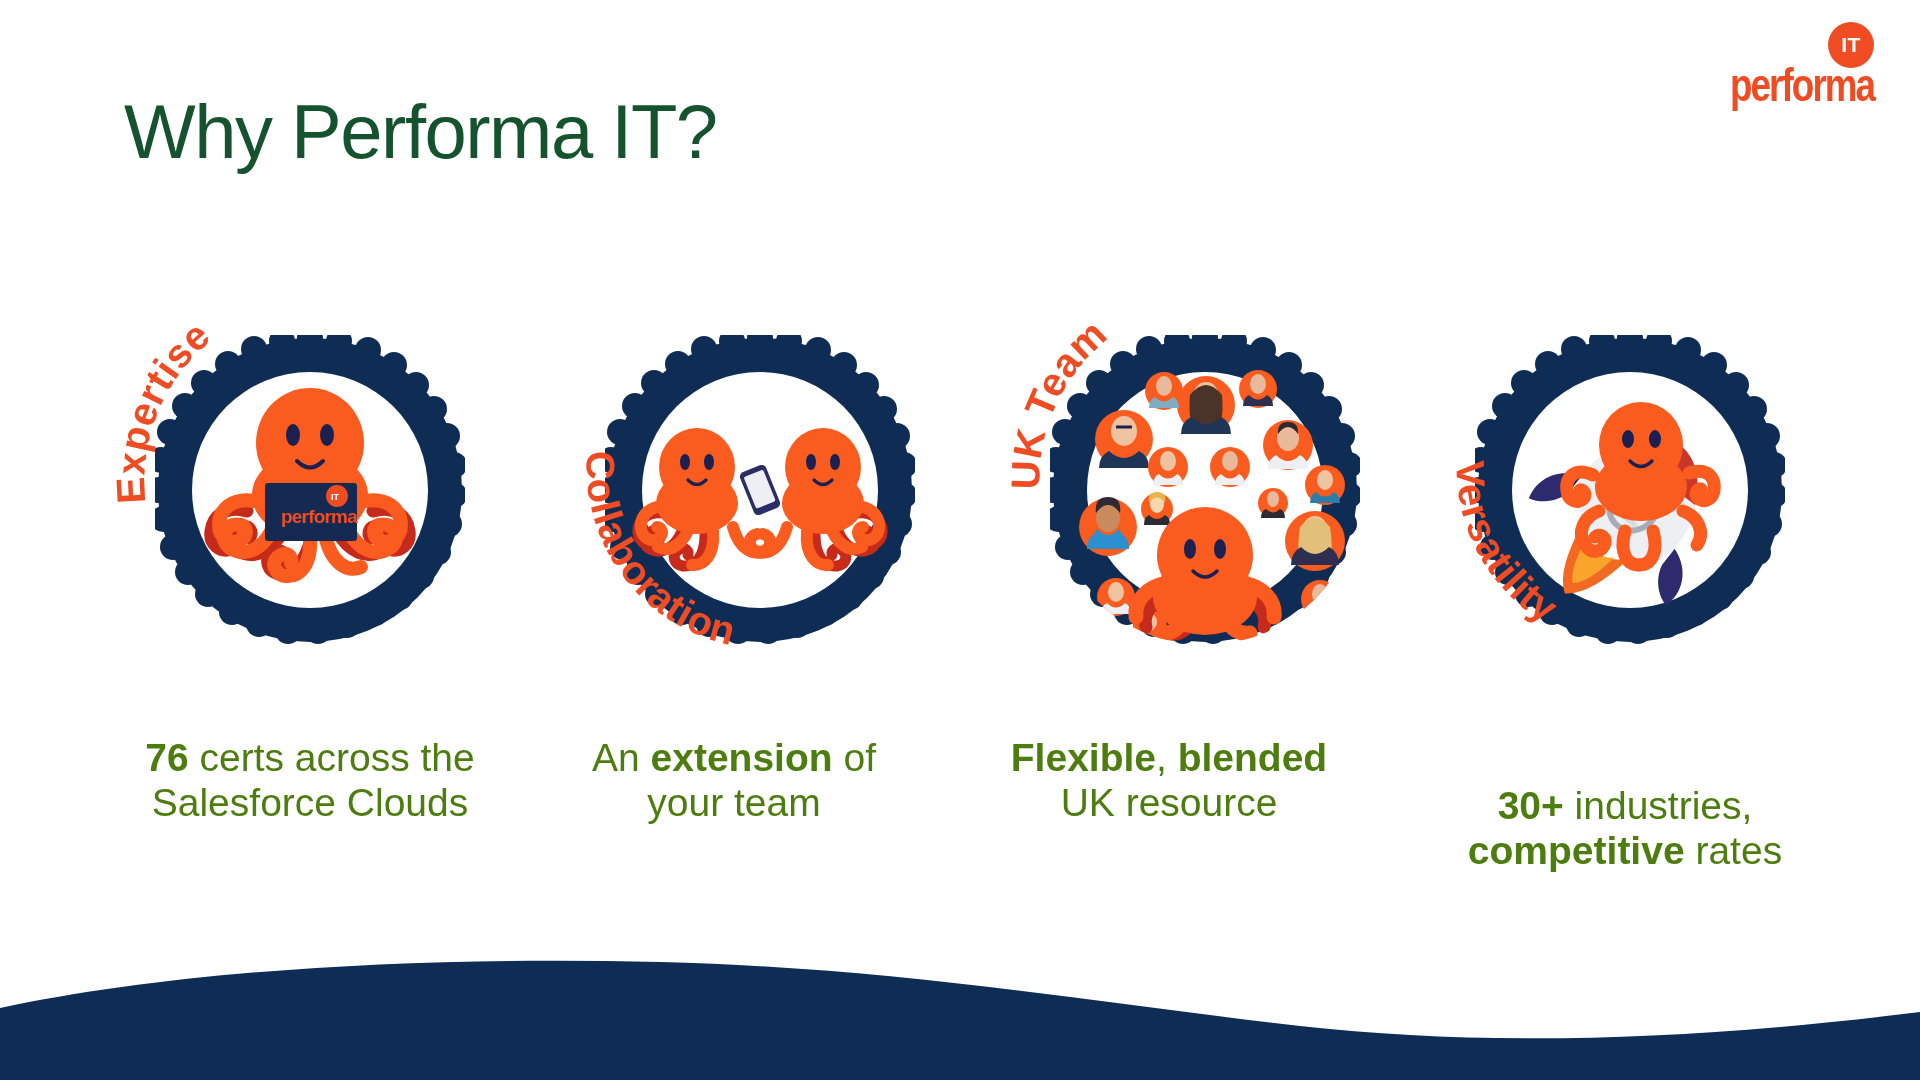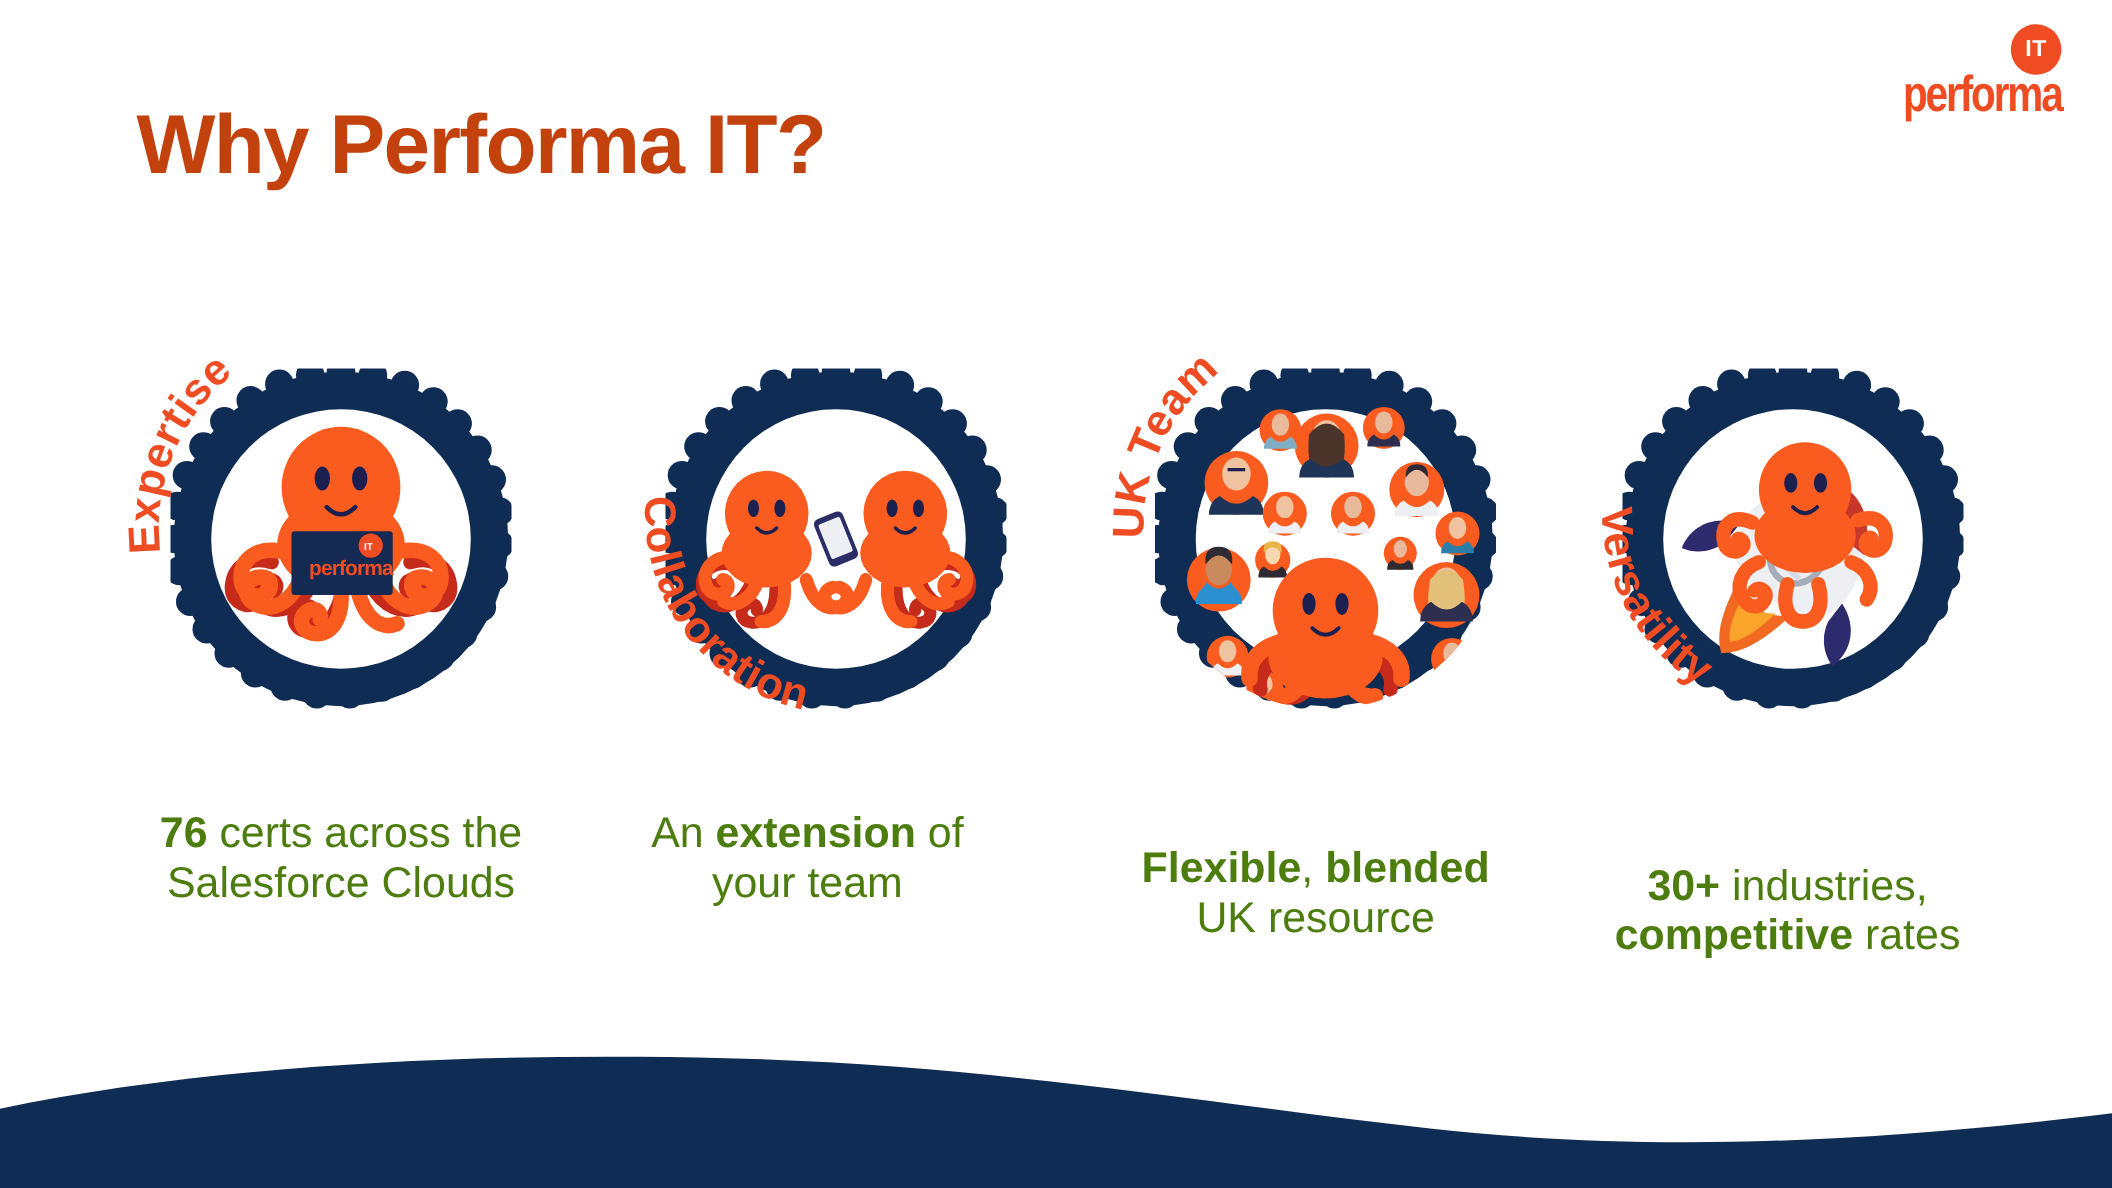--- a/index.html
+++ b/index.html
@@ -46,23 +46,23 @@
     font-size: 21px;
     letter-spacing: 0.5px;
     display: flex; align-items: center; justify-content: center;
   }
 
   
   #page-title {
     position: absolute;
     left: 124px; top: 88px;
     font-size: 76px;
-    font-weight: bold;
+    font-weight: normal;
     letter-spacing: -1.5px;
-    color: #c2410c;
+    color: #14532d;
     white-space: nowrap;
     text-align: center;
   }
 
   
   #badges {
     position: absolute;
     left: 0px; top: 290px;
     width: 1920px; height: 420px;
   }
@@ -119,21 +119,21 @@
     top: 0px;
     width: 400px;
     text-align: center;
     color: #4d7c0f;
     font-size: 39px;
     line-height: 45px;
     font-weight: normal;
   }
   .caption[data-idx="0"] { left: 110px; }
   .caption[data-idx="1"] { left: 534px; }
-  .caption[data-idx="2"] { left: 996px; margin-top: 32px; }
+  .caption[data-idx="2"] { left: 969px; }
   .caption[data-idx="3"] { left: 1425px; margin-top: 48px; }
   .caption b { font-weight: bold; }
 
   
   #footer-wave {
     position: absolute;
     left: 0px; bottom: 0px;
     width: 1920px; height: 130px;
   }
   #footer-wave svg { display: block; width: 1920px; height: 130px; }

